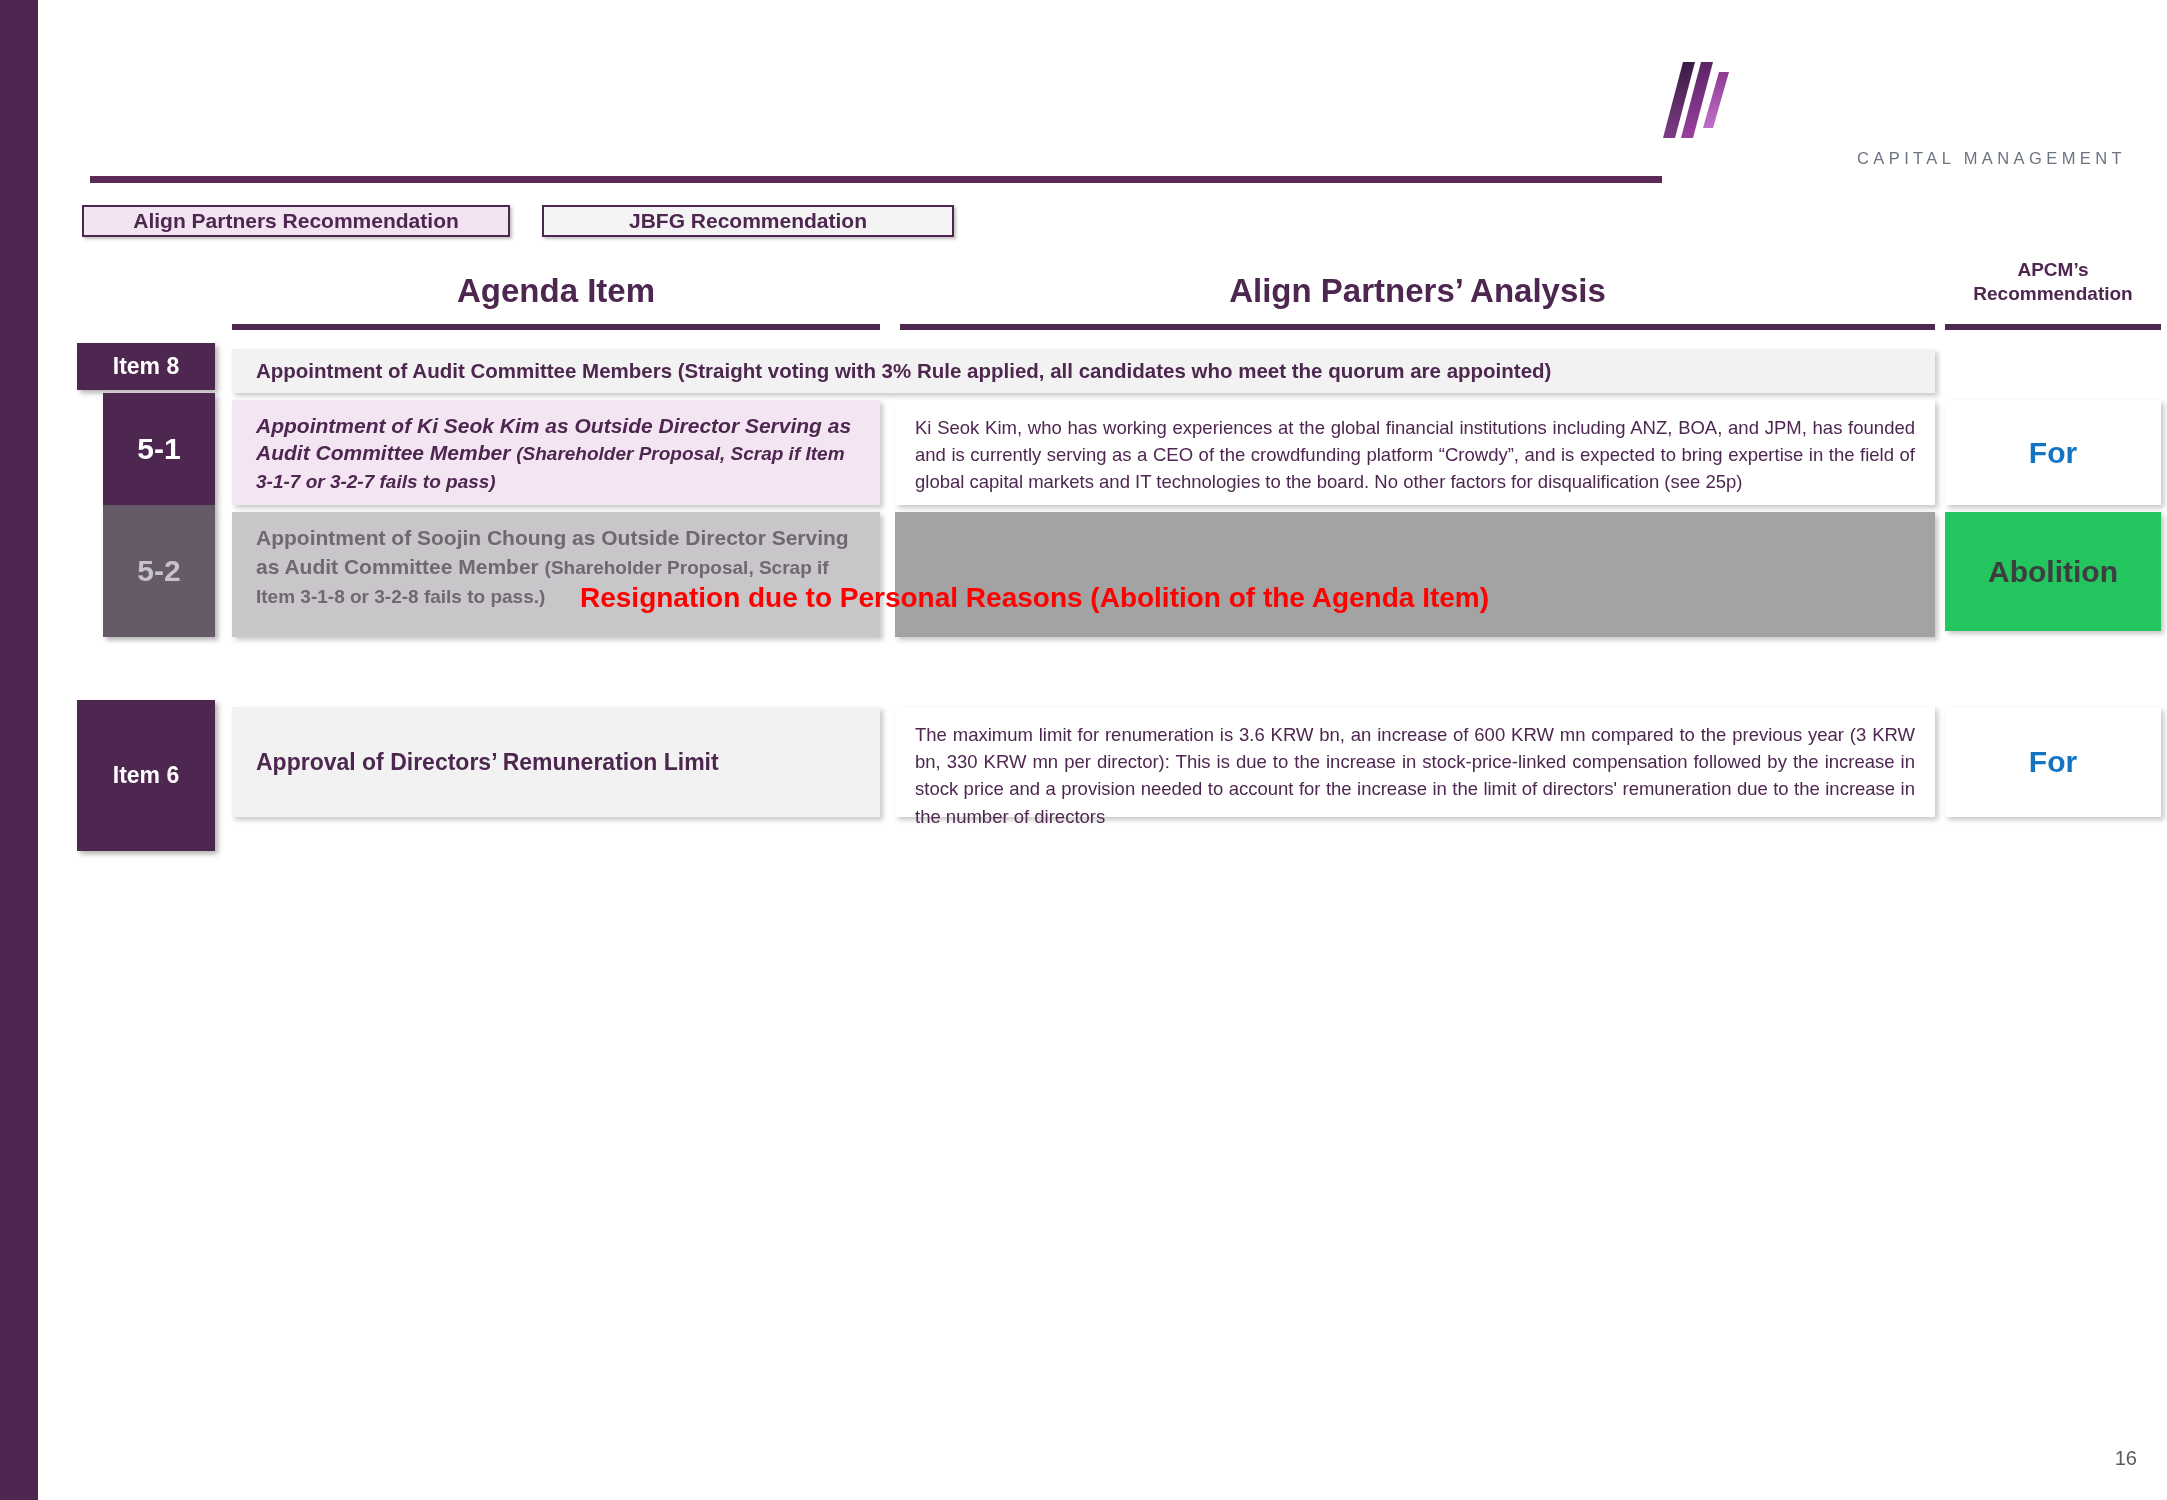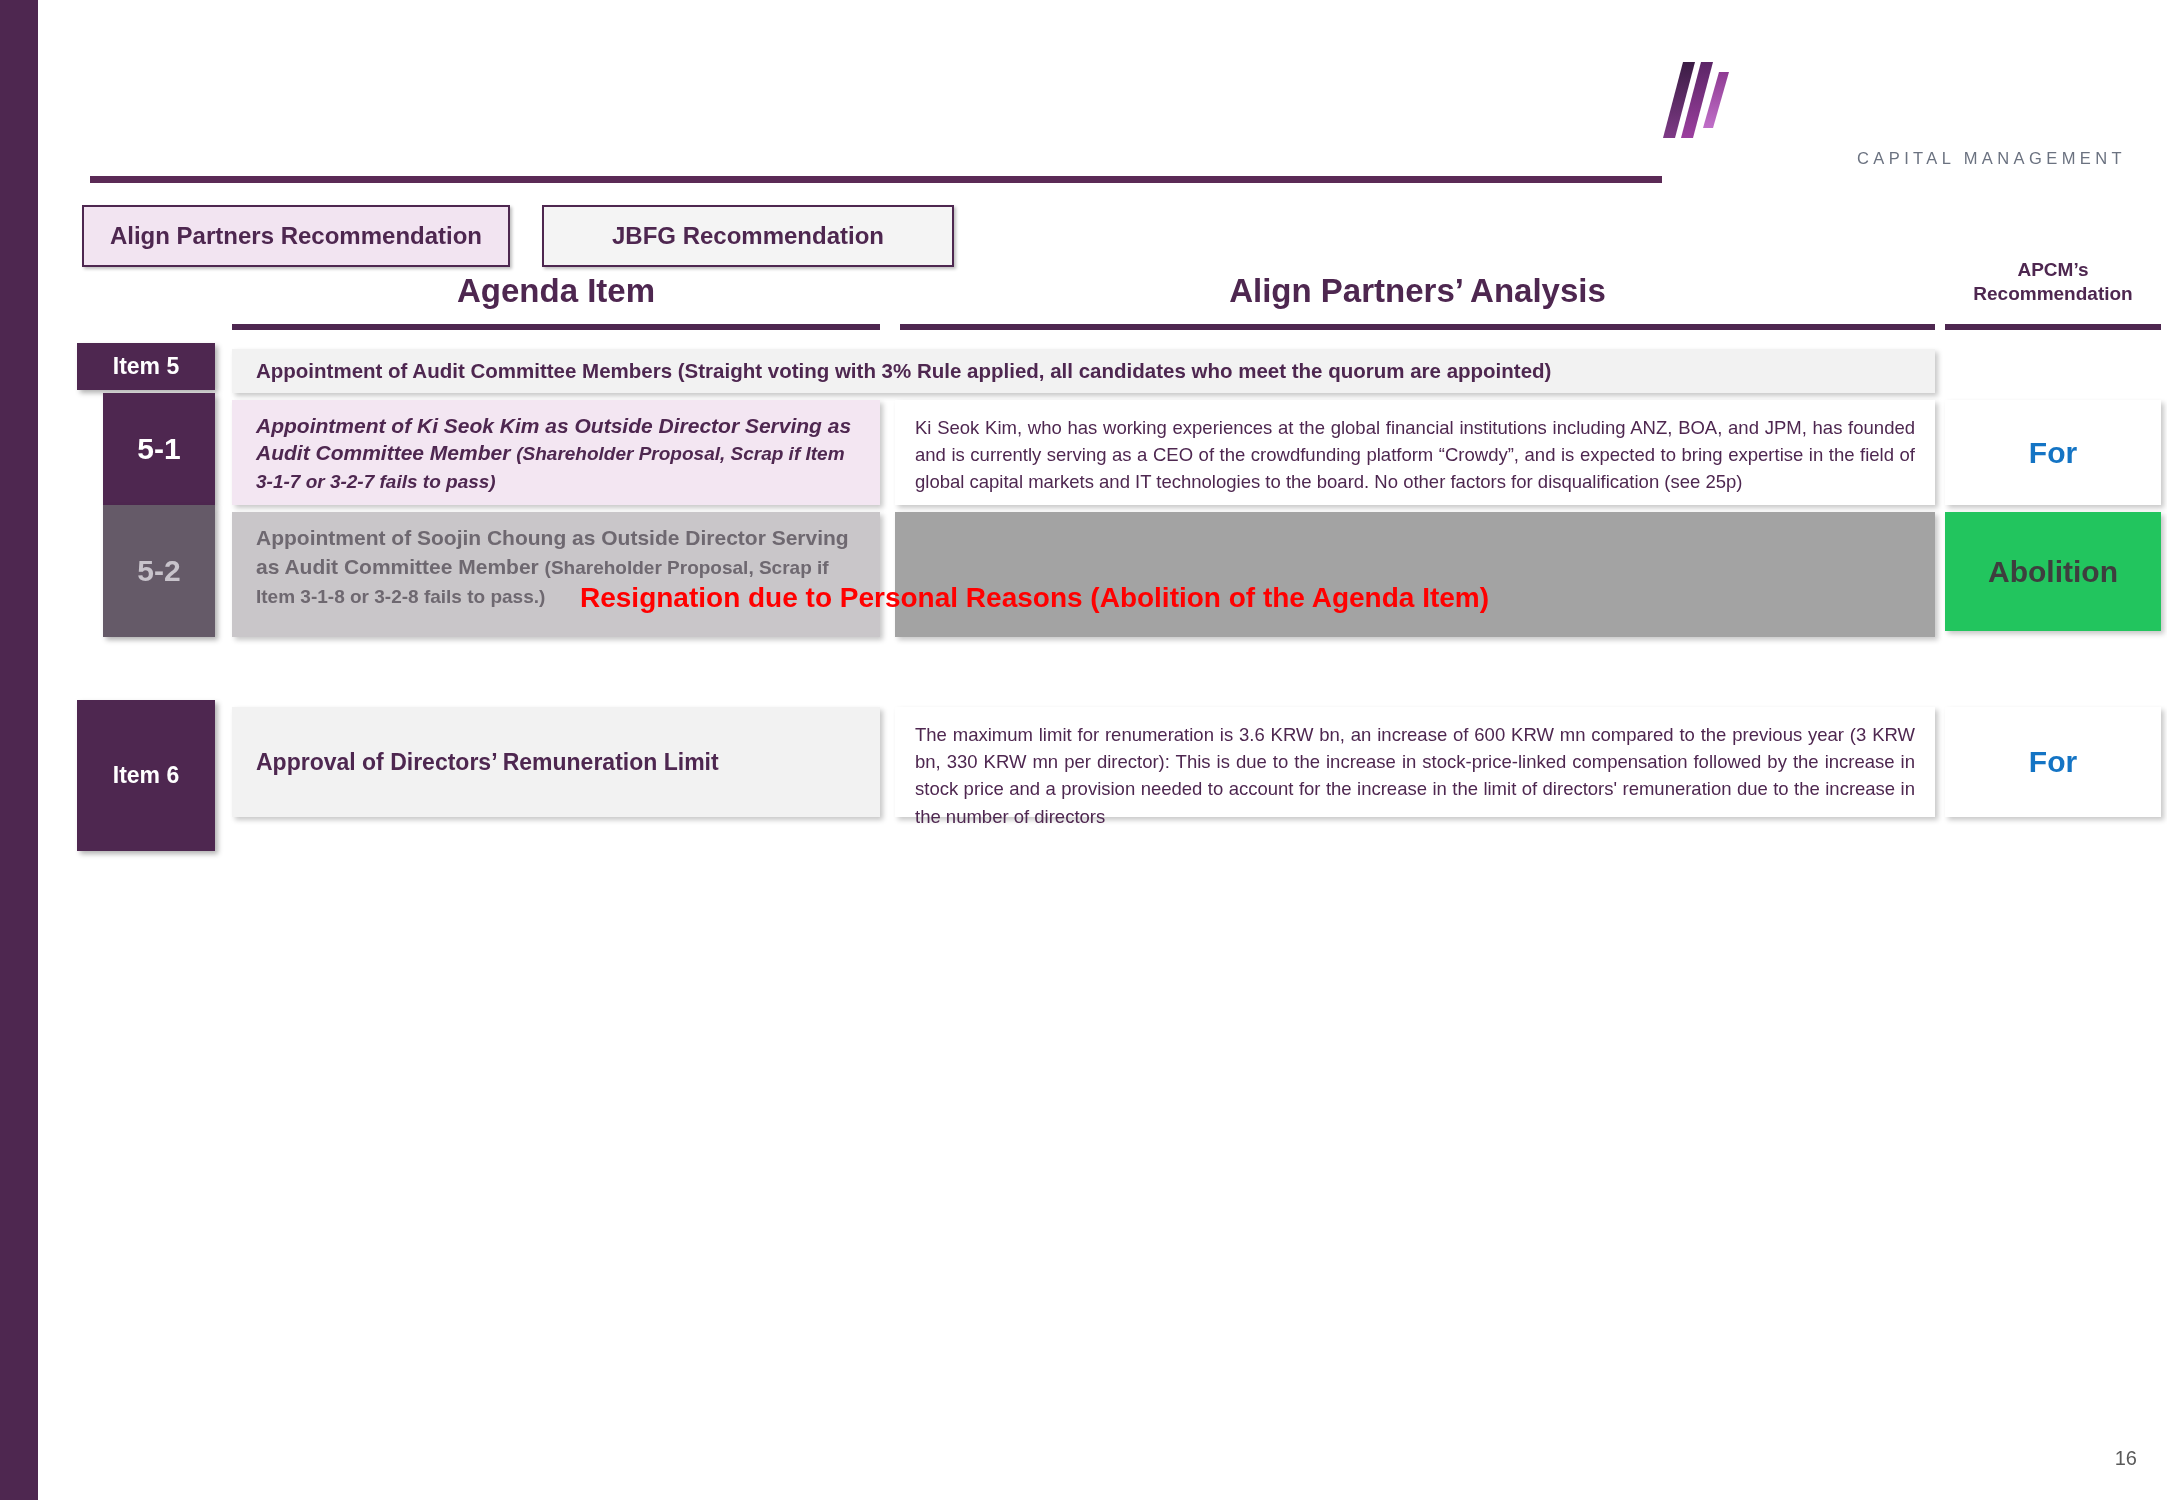--- a/index.html
+++ b/index.html
@@ -34,24 +34,24 @@
     font-size:55px; color:#3C4450; line-height:1; white-space:nowrap;
     font-variant:small-caps;
   }
   #logo .tagline {
     position:absolute; left:196px; top:94px;
     font-size:16.5px; color:#6B7280; letter-spacing:4.4px;
     white-space:nowrap;
   }
   
   .chip {
-    position:absolute; height:62px; box-sizing:border-box;
+    position:absolute; height:32px; box-sizing:border-box;
     border:2px solid #4E2750;
     display:flex; align-items:center; justify-content:center;
-    font-size:24px; font-weight:bold; color:#4E2750;
+    font-size:21px; font-weight:bold; color:#4E2750;
     box-shadow:2px 2px 3px rgba(0,0,0,0.25);
   }
   #chip-apcm { left:82px; top:205px; width:428px; background:#F2E4F1; }
   #chip-jbfg { left:542px; top:205px; width:412px; background:#F4F4F4; }
   
   .colhead {
     position:absolute; text-align:center;
     color:#4E2750; font-weight:bold;
   }
   #colhead-agenda { left:232px; top:272px; width:648px; font-size:33px; }
@@ -186,21 +186,21 @@
 <div class="colhead" id="colhead-analysis">Align Partners’ Analysis</div>
 <div class="colhead" id="colhead-rec">
   <div>APCM’s</div>
   <div>Recommendation</div>
 </div>
 <div class="colrule" id="rule-agenda"></div>
 <div class="colrule" id="rule-analysis"></div>
 <div class="colrule" id="rule-rec"></div>
 
 <div class="badge" id="badge-item5">
-  <span>Item 5</span>
+  <span>Item 8</span>
 </div>
 <div class="cell cell-text" id="row-item5-title">
   <span>Appointment of Audit Committee Members (Straight voting with 3% Rule applied, all candidates who meet the quorum are appointed)</span>
 </div>
 
 <div class="badge" id="badge-5-1">
   <span>5-1</span>
 </div>
 <div class="cell" id="cell-5-1">
   <span class="cell-text">Appointment of Ki Seok Kim as Outside Director Serving as Audit Committee Member </span><span class="cell-text sub">(Shareholder Proposal, Scrap if Item 3-1-7 or 3-2-7 fails to pass)</span>

